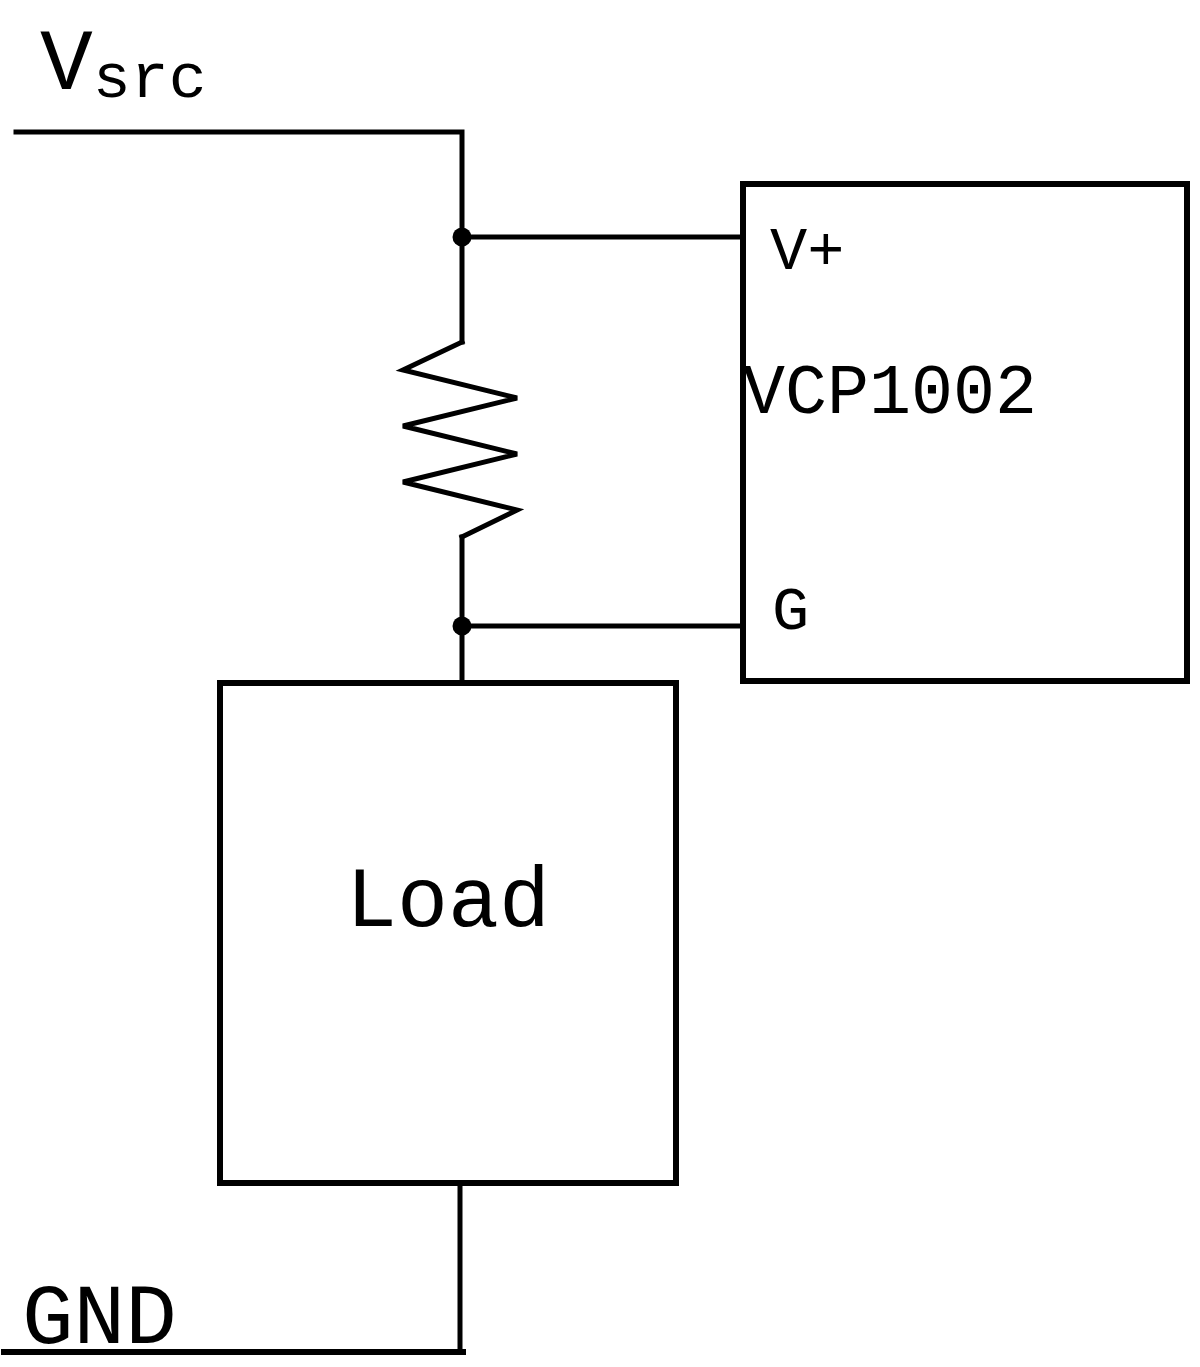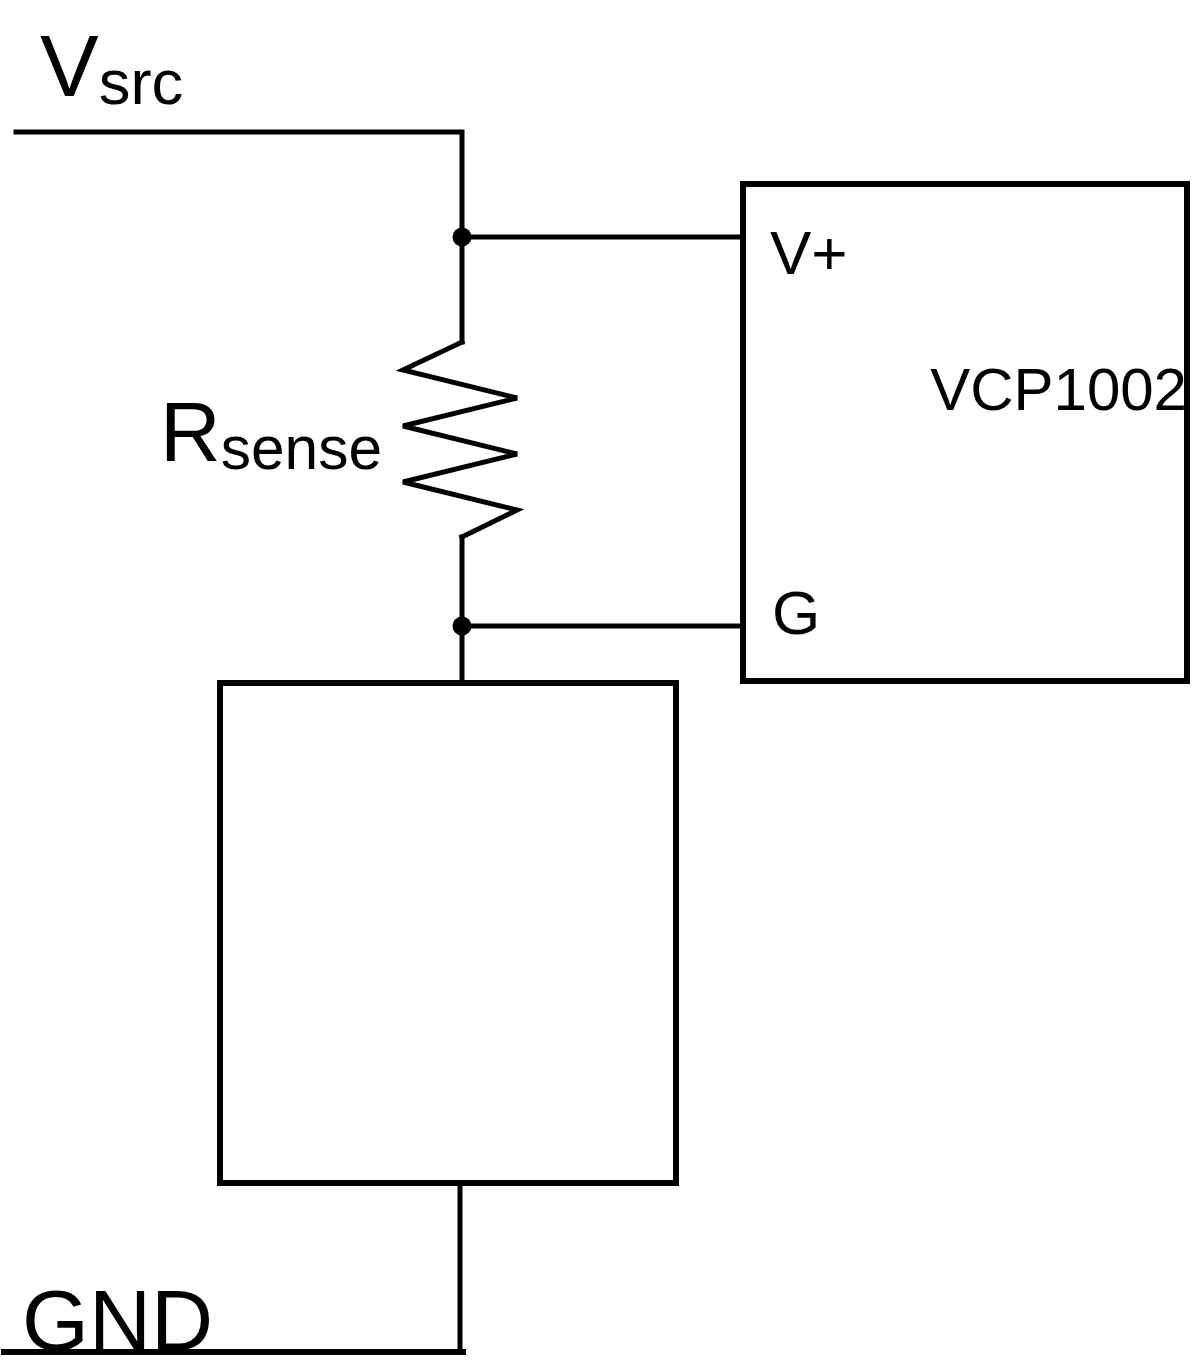--- a/index.html
+++ b/index.html
@@ -6,21 +6,21 @@
     --line-color: #000000;
     --bg-color: #ffffff;
   }
   * { margin: 0; padding: 0; box-sizing: border-box; }
   html, body { background: var(--bg-color); }
   .canvas {
     position: relative;
     width: 1200px;
     height: 1367px;
     background: var(--bg-color);
-    font-family: Liberation Sans, sans-serif;
+    font-family: Liberation Mono, monospace;
     color: var(--line-color);
     overflow: hidden;
   }
   .circuit-svg {
     position: absolute;
     inset: 0;
     width: 1200px;
     height: 1367px;
     display: block;
   }
@@ -32,21 +32,21 @@
     font-weight: 400;
   }
   .lbl sub {
     font-size: 0.72em;
     line-height: 1;
     vertical-align: -0.13em;
   }
   .lbl-vsrc    { left: 40px;  top: 22px;   font-size: 88px; }
   .lbl-rsense  { left: 160px; top: 390px;  font-size: 84px; }
   .lbl-gnd     { left: 22px;  top: 1277px; font-size: 86px; }
-  .lbl-vcp     { left: 743px; top: 360px;  width: 444px; text-align: right; font-size: 60px; }
+  .lbl-vcp     { left: 743px; top: 360px;  width: 444px; text-align: left; font-size: 70px; }
   .lbl-load    { left: 220px; top: 861px;  width: 456px; text-align: center; font-size: 85px; }
   .lbl-vplus   { left: 770px; top: 222px;  font-size: 62px; }
   .lbl-gpin    { left: 772px; top: 582px;  font-size: 62px; }
 </style>
 </head>
 <body>
 
 <div class="canvas">
 
   <svg class="circuit-svg" viewBox="0 0 1200 1367" xmlns="http://www.w3.org/2000/svg" fill="none" stroke="var(--line-color)" stroke-linecap="square">
@@ -71,26 +71,24 @@
 
     <line x1="460" y1="1183" x2="460" y2="1352" stroke-width="5"></line>
 
     <line x1="4" y1="1352" x2="463" y2="1352" stroke-width="6"></line>
   </svg>
 
   <div class="lbl lbl-vsrc">
     <span>V</span><sub>src</sub>
   </div>
 
-  <div class="lbl lbl-rsense">
-    <span>R</span><sub>sense</sub>
-  </div>
 
   <div class="lbl lbl-vplus">V+</div>
 
   <div class="lbl lbl-vcp">VCP1002</div>
 
   <div class="lbl lbl-gpin">G</div>
 
+  <div class="lbl lbl-load">Load</div>
 
   <div class="lbl lbl-gnd">GND</div>
 
 </div>
 
 </body></html>

